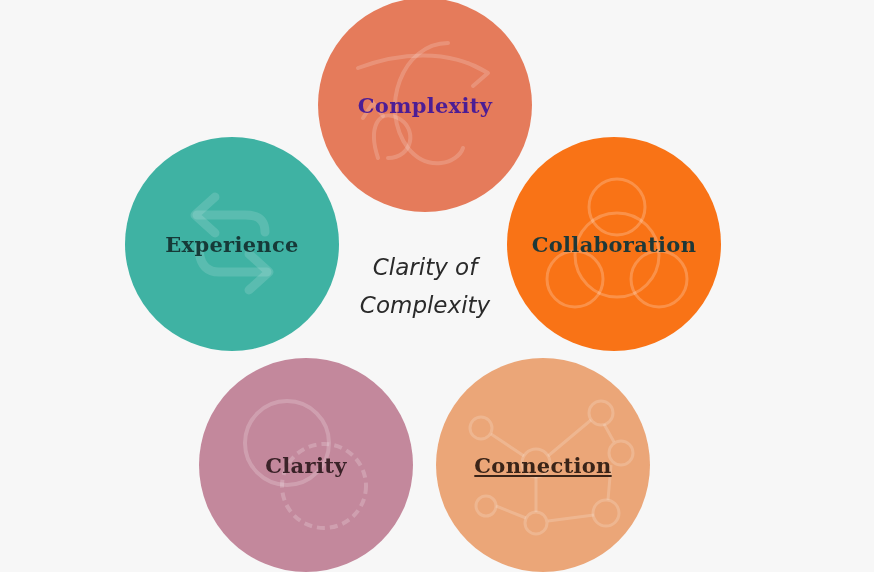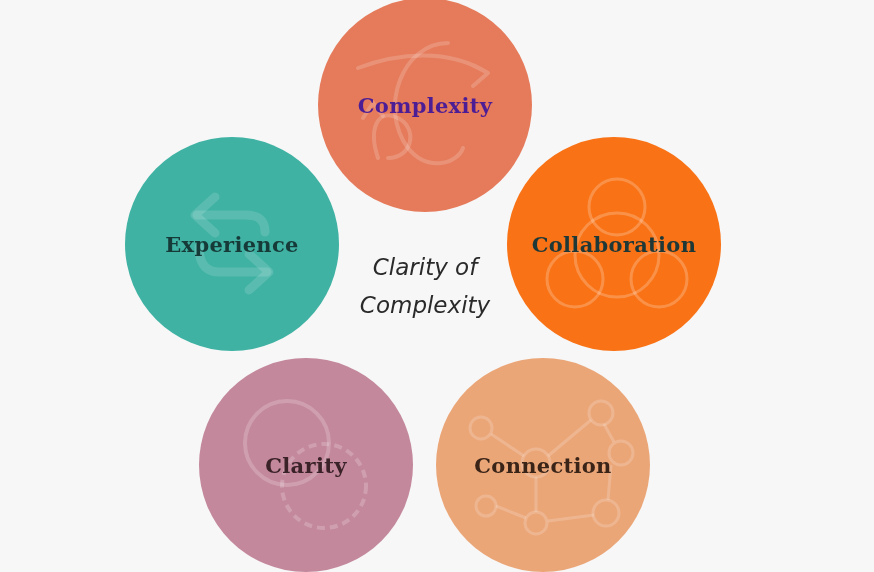--- a/index.html
+++ b/index.html
@@ -55,19 +55,19 @@
   <svg class="deco" viewBox="0 0 214 214" fill="none" stroke="rgba(255,255,255,0.18)" stroke-width="3">
     <circle cx="45" cy="70" r="11"></circle>
     <circle cx="165" cy="55" r="12"></circle>
     <circle cx="185" cy="95" r="12"></circle>
     <circle cx="50" cy="148" r="10"></circle>
     <circle cx="100" cy="165" r="11"></circle>
     <circle cx="170" cy="155" r="13"></circle>
     <circle cx="100" cy="105" r="14"></circle>
     <path d="M55 76 L88 98 M112 98 L155 62 M168 66 L178 84 M100 119 L100 154 M60 148 L90 160 M112 163 L158 157 M175 107 L172 142"></path>
   </svg>
-  <span class="label" style="color:#3a2418;">Connection</span>
+  <span class="label" style="color:#3a2418;text-decoration:underline;">Connection</span>
 </div>
 
 <div class="center-title">
   <span>Clarity of</span>
   <span>Complexity</span>
 </div>
 
 </body></html>

